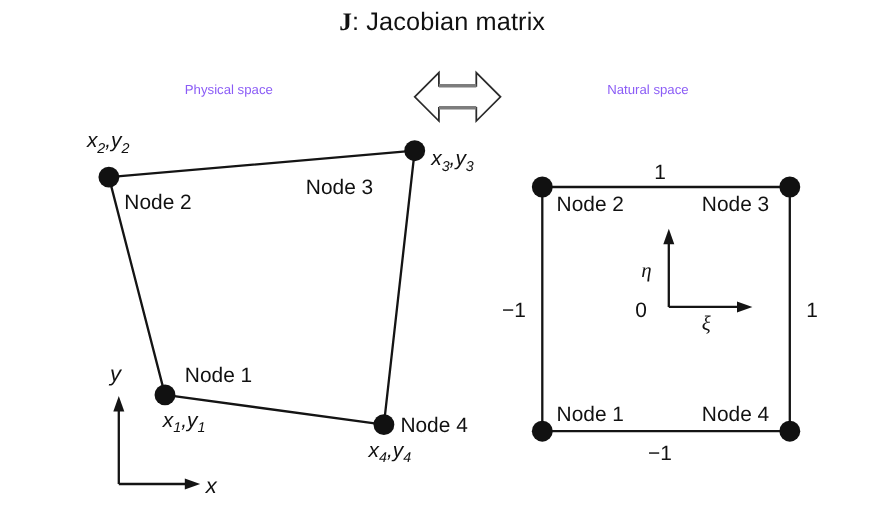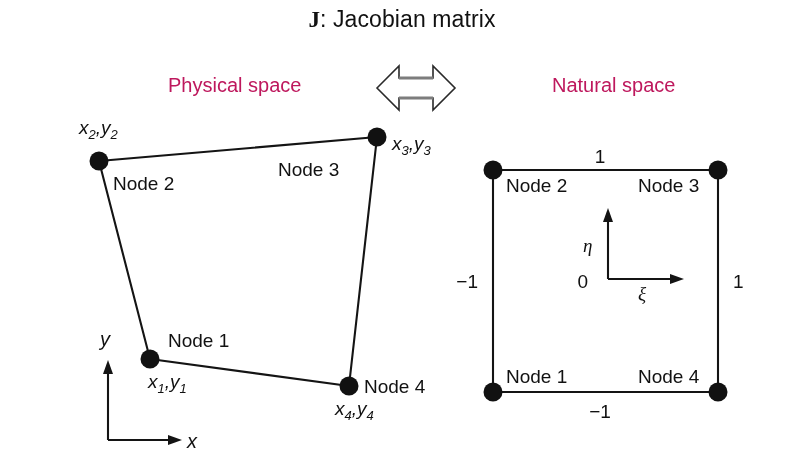--- a/index.html
+++ b/index.html
@@ -32,22 +32,22 @@
     color: #111111;
     white-space: pre;
   }
   #title .bold-j {
     font-family: "Liberation Serif", serif;
     font-weight: bold;
     font-style: normal;
   }
   .space-label {
     position: absolute;
-    font-size: 20px;
-    color: #be185d;
+    font-size: 12px;
+    color: #8b5cf6;
     white-space: nowrap;
   }
   #physical-space-label { left: 168px; top: 74px; }
   #natural-space-label  { left: 533px; top: 74px; margin-left: 19px; }
 
   svg.diagram {
     position: absolute;
     left: 0;
     top: 0;
     width: 804px;

